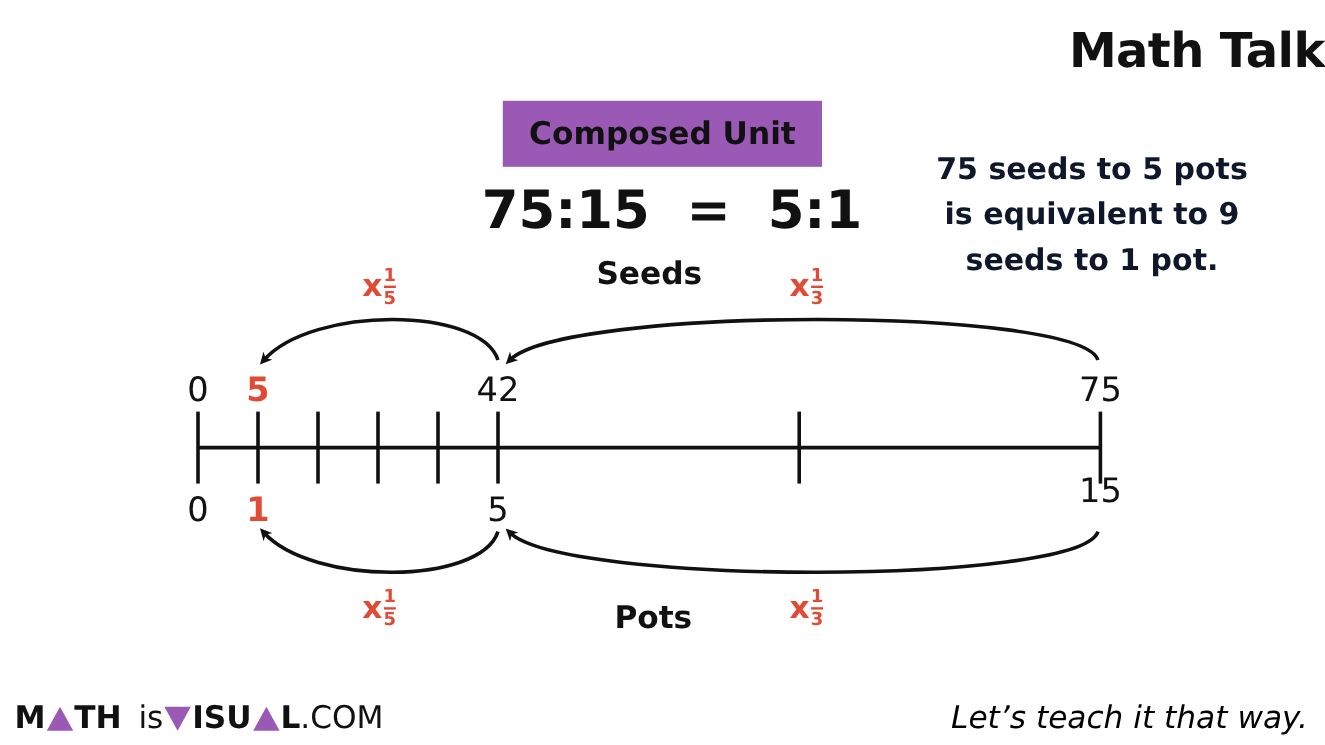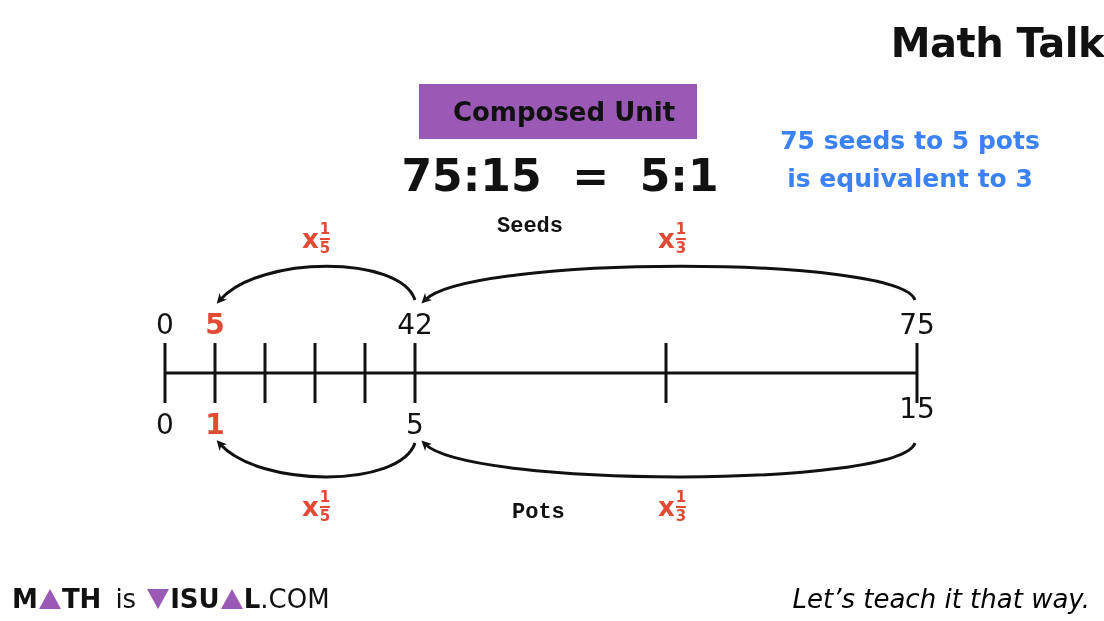--- a/index.html
+++ b/index.html
@@ -1,22 +1,22 @@
 <!DOCTYPE html>
 <html><head>
   <meta charset="utf-8">
   <style>
     html, body { margin: 0; padding: 0; background: #ffffff; }
     body { width: 1104px; height: 621px; position: relative; overflow: hidden; font-family: "DejaVu Sans", sans-serif; }
     .abs { position: absolute; }
     .title { left: 0; width: 1104px; top: 20px; text-align: right; font-size: 40px; font-weight: bold; color: #111; letter-spacing: -0.5px; }
-    .badge { left: 419px; top: 84px; width: 266px; height: 55px; background: #9b59b6; display: flex; align-items: center; justify-content: center; font-size: 26px; font-weight: bold; color: #111; padding-left: 12px; }
+    .badge { left: 419px; top: 84px; width: 266px; height: 55px; background: #9b59b6; display: flex; align-items: center; justify-content: center; font-size: 26px; font-weight: bold; color: #111; }
     .ratio { left: 400px; width: 320px; top: 150px; text-align: center; font-size: 44px; font-weight: bold; color: #111; white-space: pre; }
-    .statement { left: 740px; width: 340px; top: 122px; text-align: center; font-size: 25px; font-weight: bold; color: #3b82f6; line-height: 38px; }
-    .axis-title { font-size: 22px; font-weight: bold; color: #111; font-family: Liberation Mono, monospace; }
+    .statement { left: 740px; width: 340px; top: 122px; text-align: center; font-size: 25px; font-weight: bold; color: #0f172a; line-height: 38px; }
+    .axis-title { font-size: 26px; font-weight: bold; color: #111; }
     .tick-label { font-size: 28px; color: #111; transform: translateX(-50%); font-family: "DejaVu Sans", sans-serif; }
     .tick-label.hl { color: #e04b35; font-weight: bold; }
     .mult { color: #e04b35; font-weight: bold; display: flex; align-items: center; transform: translateX(-50%); }
     .mult .x { font-size: 26px; }
     .frac { display: inline-flex; flex-direction: column; align-items: center; font-size: 15px; line-height: 15px; margin-left: 1px; }
     .frac .bar { width: 10px; height: 2px; background: #e04b35; margin: 1px 0; }
     .footer-left { left: 12px; top: 584px; font-size: 26px; color: #111; display: flex; align-items: center; }
     .footer-left .b { font-weight: bold; }
     .tri-up { display: inline-block; width: 0; height: 0; border-left: 11px solid transparent; border-right: 11px solid transparent; border-bottom: 20px solid #9b59b6; margin: 0 1px; }
     .tri-down { display: inline-block; width: 0; height: 0; border-left: 11px solid transparent; border-right: 11px solid transparent; border-top: 20px solid #9b59b6; margin: 0 1px; }
@@ -25,21 +25,22 @@
   </style>
 </head>
 <body>
 
 <div class="abs title">Math Talk</div>
 <div class="abs badge">Composed Unit</div>
 <div class="abs ratio"><span>75:15</span>  <span>=</span>  <span>5:1</span></div>
 
 <div class="abs statement">
   <div>75 seeds to 5 pots</div>
-  <div>is equivalent to 3</div>
+  <div>is equivalent to 9</div>
+  <div>seeds to 1 pot.</div>
 </div>
 
 <svg class="diagram" width="1104" height="621">
   <defs>
     <marker id="arrowhead" markerWidth="10" markerHeight="10" refX="5" refY="5" orient="auto" markerUnits="userSpaceOnUse">
       <path d="M0,0 L10,5 L0,10 L3,5 Z" fill="#111"></path>
     </marker>
   </defs>
 
   <line x1="165" y1="373" x2="917" y2="373" stroke="#111" stroke-width="3"></line>
@@ -105,20 +106,20 @@
       <span>1</span>
       <span class="bar"></span>
       <span>3</span>
     </span>
 </div>
 
 <div class="abs footer-left">
   <span class="b">M</span>
   <span class="tri-up"></span>
   <span class="b">TH</span>
-  <span style="margin-left:14px; margin-right:10px;">is</span>
+  <span style="margin-left:14px; ">is</span>
   <span class="tri-down"></span>
   <span class="b">ISU</span>
   <span class="tri-up"></span>
   <span class="b">L</span>
   <span>.COM</span>
 </div>
 <div class="abs footer-right">Let’s teach it that way.</div>
 
 </body></html>

